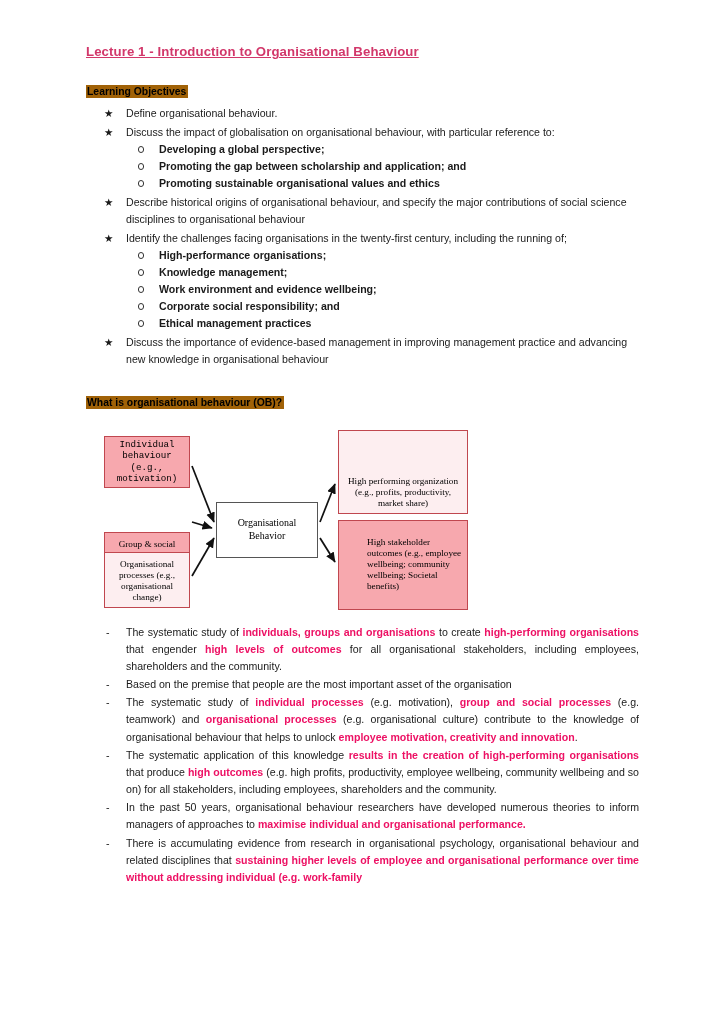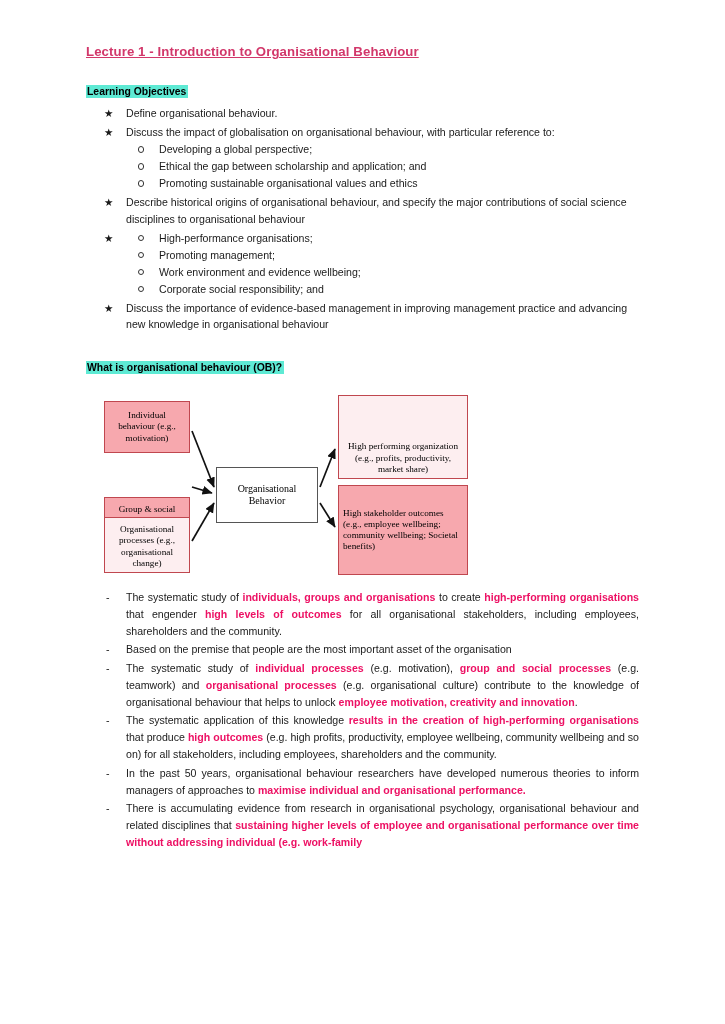--- a/index.html
+++ b/index.html
@@ -38,21 +38,21 @@
     letter-spacing: 0.1px;
     margin: 0 0 22px 0;
   }
 
   
   .section-heading {
     display: inline-block;
     font-size: 10.4px;
     font-weight: bold;
     color: #000;
-    background: #5eead4;
+    background: #a16207;
     padding: 1px 2px 1px 1px;
     margin: 0 0 7px 0;
   }
 
   
   ul.obj-list {
     list-style: none;
     margin: 0;
     padding: 0;
   }
@@ -75,20 +75,21 @@
     list-style: none;
     margin: 1px 0 1px 0;
     padding: 0;
   }
   ul.sub-list > li {
     position: relative;
     padding-left: 33px;
     font-size: 10.6px;
     line-height: 1.6;
     color: #1a1a1a;
+    font-weight: bold;
   }
   ul.sub-list > li .hollow {
     position: absolute;
     left: 12px;
     top: 5px;
     width: 4.4px;
     height: 4.4px;
     border: 1px solid #333;
     border-radius: 50%;
   }
@@ -120,27 +121,27 @@
   .lightbox {
     background: #fdeef0;
     border: 1px solid #c0474f;
     align-items: flex-end;
   }
   .whitebox {
     background: #ffffff;
     border: 1px solid #555;
     font-size: 10px;
   }
-  .d-individual { left: 18px;  top: 10px;  width: 86px; height: 52px; }
+  .d-individual { left: 18px;  top: 10px;  width: 86px; height: 52px; font-family: Liberation Mono, monospace; }
   .d-group     { left: 18px;  top: 72px;  width: 86px; height: 48px; margin-top: 34px; }
   .d-orgproc   { left: 18px;  top: 126px; width: 86px; height: 56px; }
   .d-center    { left: 130px; top: 76px;  width: 102px; height: 56px; }
   .d-highperf  { left: 252px; top: 4px;   width: 130px; height: 84px; }
   .d-stake     { left: 252px; top: 94px;  width: 130px; height: 90px; }
-  .d-stake .inner { text-align: left; }
+  .d-stake .inner { text-align: left; margin-left: 24px; }
   .arrows {
     position: absolute;
     left: 0; top: 0;
     width: 553px; height: 190px;
     pointer-events: none;
   }
 
   
   ul.dash-list {
     list-style: none;
@@ -176,35 +177,37 @@
     <ul class="obj-list">
       <li>
         <span class="star">★</span>
         <span>Define organisational behaviour.</span>
       </li>
       <li>
         <span class="star">★</span>
         <span>Discuss the impact of globalisation on organisational behaviour, with particular reference to:</span>
         <ul class="sub-list">
           <li><span class="hollow"></span><span>Developing a global perspective;</span></li>
-          <li><span class="hollow"></span><span>Ethical the gap between scholarship and application; and</span></li>
+          <li><span class="hollow"></span><span>Promoting the gap between scholarship and application; and</span></li>
           <li><span class="hollow"></span><span>Promoting sustainable organisational values and ethics</span></li>
         </ul>
       </li>
       <li>
         <span class="star">★</span>
         <span>Describe historical origins of organisational behaviour, and specify the major contributions of social science disciplines to organisational behaviour</span>
       </li>
       <li>
         <span class="star">★</span>
+        <span>Identify the challenges facing organisations in the twenty-first century, including the running of;</span>
         <ul class="sub-list">
           <li><span class="hollow"></span><span>High-performance organisations;</span></li>
-          <li><span class="hollow"></span><span>Promoting management;</span></li>
+          <li><span class="hollow"></span><span>Knowledge management;</span></li>
           <li><span class="hollow"></span><span>Work environment and evidence wellbeing;</span></li>
           <li><span class="hollow"></span><span>Corporate social responsibility; and</span></li>
+          <li><span class="hollow"></span><span>Ethical management practices</span></li>
         </ul>
       </li>
       <li>
         <span class="star">★</span>
         <span>Discuss the importance of evidence-based management in improving management practice and advancing new knowledge in organisational behaviour</span>
       </li>
     </ul>
 
     <div style="height:22px"></div>
 

